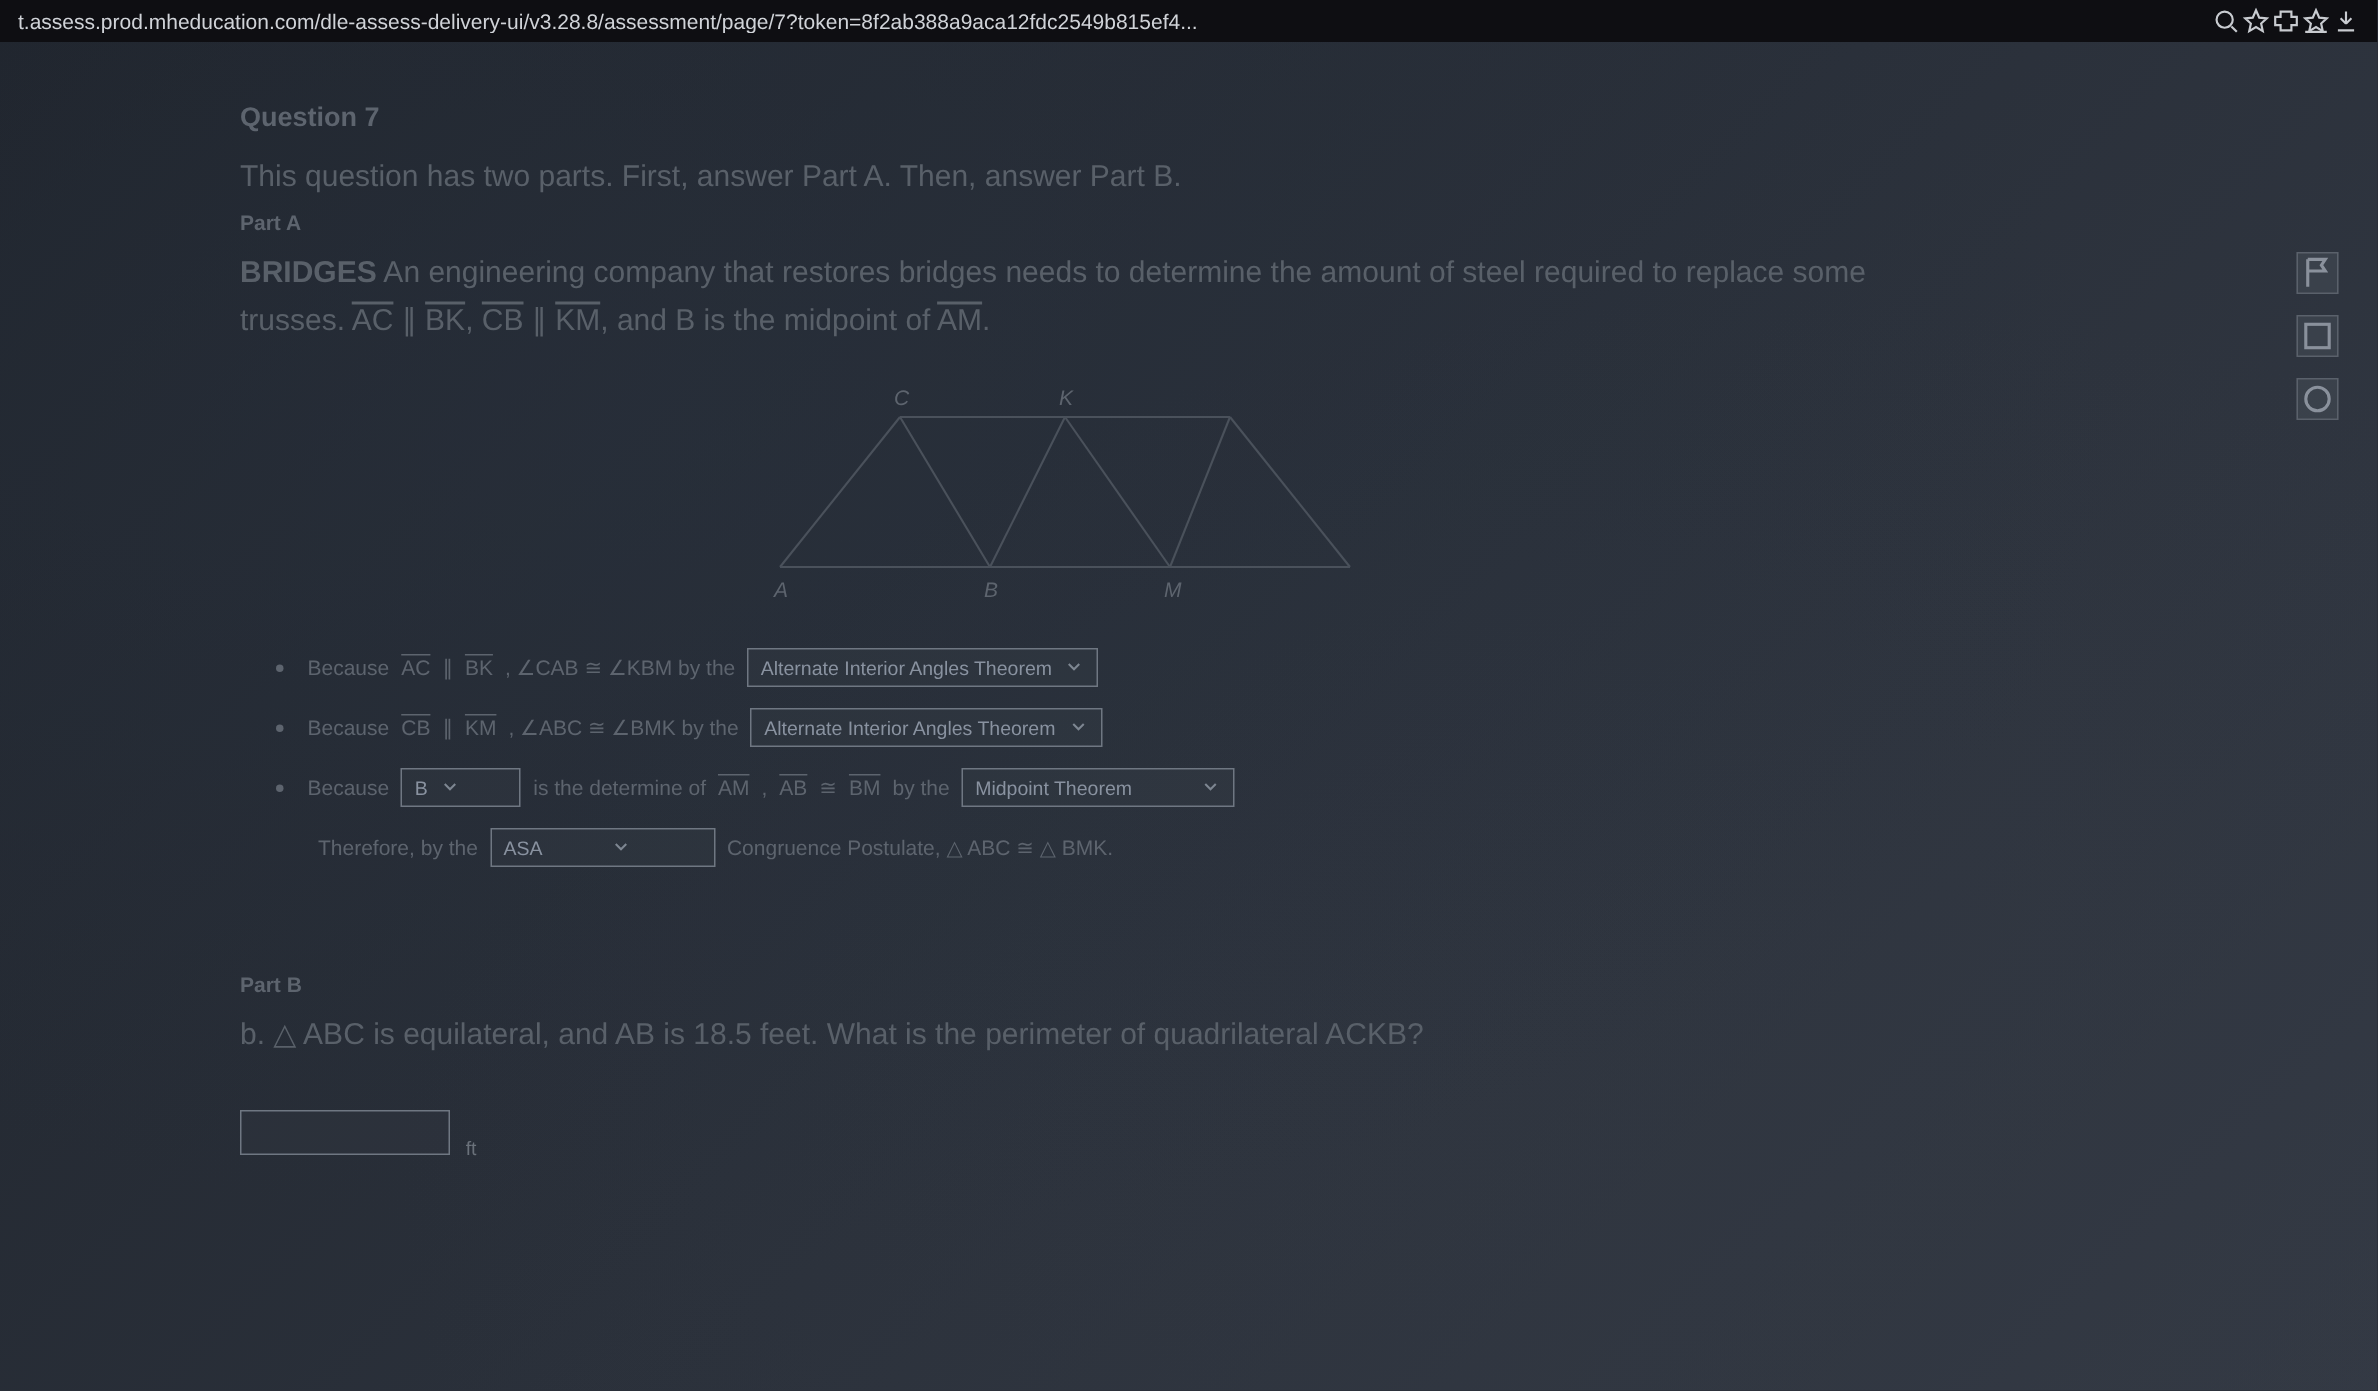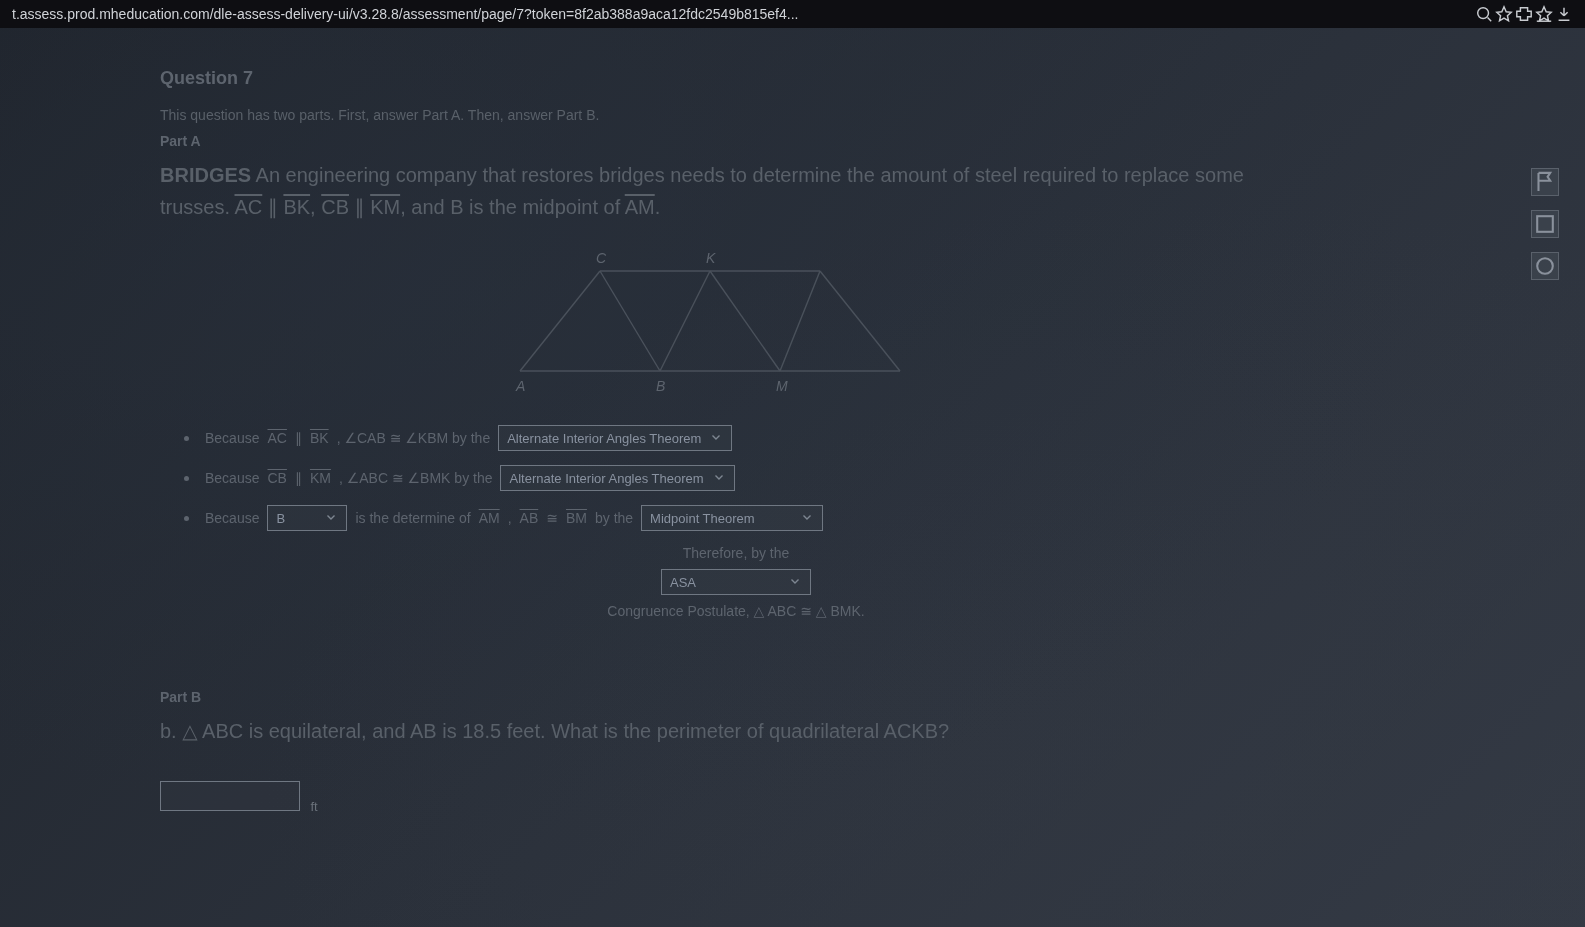--- a/index.html
+++ b/index.html
@@ -35,46 +35,46 @@
   .page::before {
     content: "";
     position: absolute;
     inset: 0;
     background: radial-gradient(ellipse at 30% 30%, rgba(40,48,60,0.6), transparent 60%),
                 radial-gradient(ellipse at 75% 85%, rgba(50,56,66,0.5), transparent 55%);
     pointer-events: none;
   }
   .content { position: relative; z-index: 1; max-width: 1100px; }
   .q-title { font-size: 18px; font-weight: bold; color: #5d646e; margin-bottom: 18px; }
-  .instr { font-size: 14px; color: #596069; margin-bottom: 10px; }
+  .instr { font-size: 20px; color: #596069; margin-bottom: 10px; }
   .part-label { font-size: 14px; font-weight: bold; color: #5d646e; margin-bottom: 10px; }
   .prompt { font-size: 20px; color: #596069; line-height: 1.6; margin-bottom: 18px; }
   .overline { text-decoration: overline; }
   .figure { display: flex; justify-content: center; margin: 10px 0 24px 0; }
   .figure svg { display: block; }
   .bullet-q { font-size: 14px; color: #5d646e; margin: 0 0 22px 24px; }
   .row { display: flex; align-items: center; gap: 8px; font-size: 14px; color: #5d646e; margin: 0 0 14px 24px; flex-wrap: wrap; }
   .row .dot { width: 5px; height: 5px; border-radius: 50%; background: #5d646e; margin-right: 8px; }
   .select {
     display: inline-flex;
     align-items: center;
-    justify-content: space-between;
+    justify-content: flex-start;
     border: 1px solid #6f7782;
     background: rgba(60,66,76,0.25);
     color: #8992a0;
     padding: 4px 8px;
     min-width: 210px;
     height: 26px;
     font-size: 13px;
   }
   .select.small { min-width: 80px; }
   .select.med { min-width: 150px; gap: 37px; }
   .chev { margin-left: 8px; }
   .chev svg { width: 14px; height: 14px; stroke: #7d8691; fill: none; stroke-width: 2; }
-  .therefore-row { margin-left: 52px; flex-direction: column; }
+  .therefore-row { margin-left: 52px; }
   .part-b { margin-top: 70px; }
   .answer-input {
     border: 1px solid #6f7782;
     background: rgba(60,66,76,0.2);
     width: 140px;
     height: 30px;
     margin-top: 16px;
     display: inline-block;
   }
   .unit { font-size: 13px; color: #6a717a; margin-left: 6px; }

